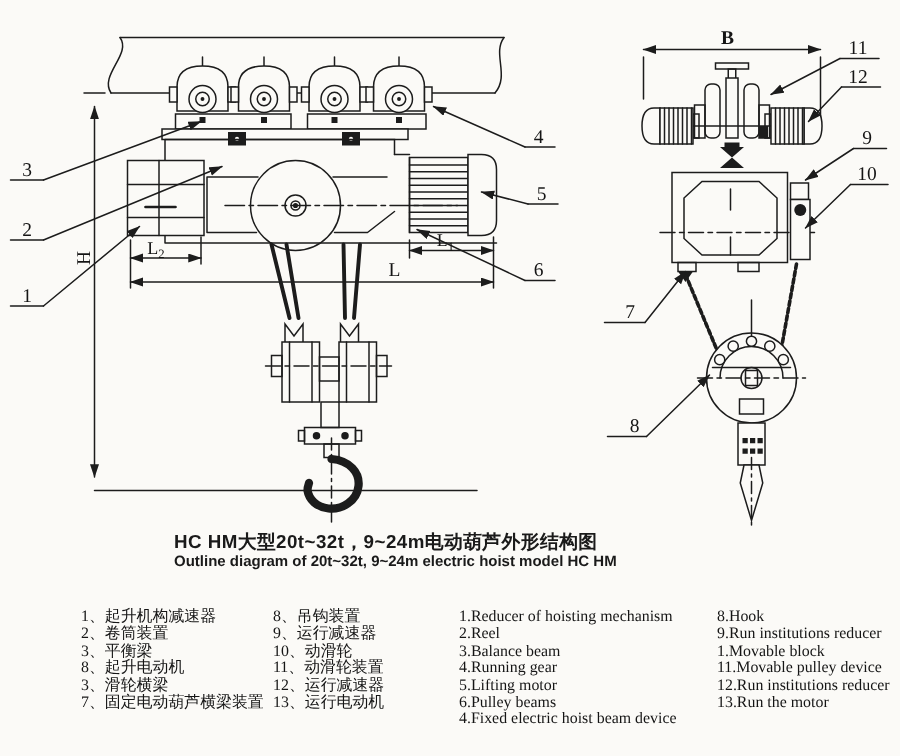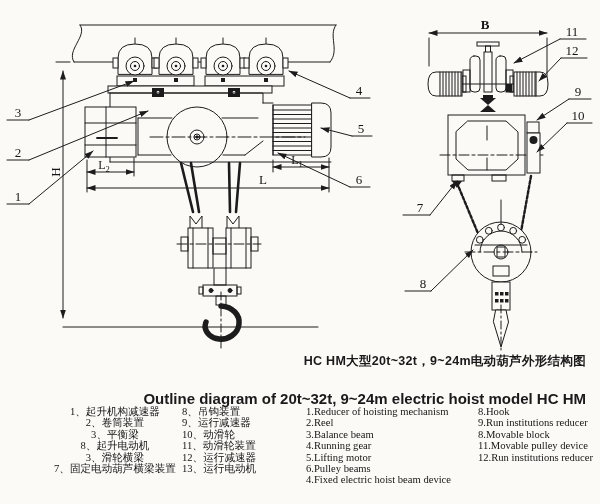--- a/index.html
+++ b/index.html
@@ -1,25 +1,25 @@
 <!DOCTYPE html>
 <html><head>
 <meta charset="utf-8">
 <style>
   html,body{margin:0;padding:0;background:#e8e8e8;}
   #page{position:relative;width:600px;height:504px;background:#fbfaf7;overflow:hidden;
         font-family:"Liberation Serif", serif;color:#111;}
   #drawing{position:absolute;left:0;top:0;}
-  #title-block{position:absolute;left:116px;top:354px;width:470px;text-align:right;
+  #title-block{position:absolute;left:116px;top:354px;width:470px;text-align:left;
         font-family:"Liberation Sans", sans-serif;font-weight:bold;color:#1a1a1a;}
   #title-block .t1{font-size:12.5px;line-height:14px;letter-spacing:.3px;}
-  #title-block .t2{font-size:15px;line-height:13px;margin-top:24px;}
+  #title-block .t2{font-size:10px;line-height:13px;}
   .legend-col{position:absolute;top:406px;list-style:none;margin:0;padding:0;
         font-size:10.6px;line-height:11.4px;white-space:nowrap;color:#151515;}
-  #cn-col1{left:54px;text-align:center;}
+  #cn-col1{left:54px;}
   #cn-col2{left:182px;}
   #en-col1{left:306px;}
   #en-col2{left:451px;margin-left:27px;}
   svg text{fill:#151515;}
 </style>
 </head>
 <body>
 
 <div id="page">
 
@@ -331,18 +331,19 @@
   <li>2.Reel</li>
   <li>3.Balance beam</li>
   <li>4.Running gear</li>
   <li>5.Lifting motor</li>
   <li>6.Pulley beams</li>
   <li>4.Fixed electric hoist beam device</li>
 </ul>
 <ul id="en-col2" class="legend-col">
   <li>8.Hook</li>
   <li>9.Run institutions reducer</li>
-  <li>8.Movable block</li>
+  <li>1.Movable block</li>
   <li>11.Movable pulley device</li>
   <li>12.Run institutions reducer</li>
+  <li>13.Run the motor</li>
 </ul>
 
 </div>
 
 </body></html>

